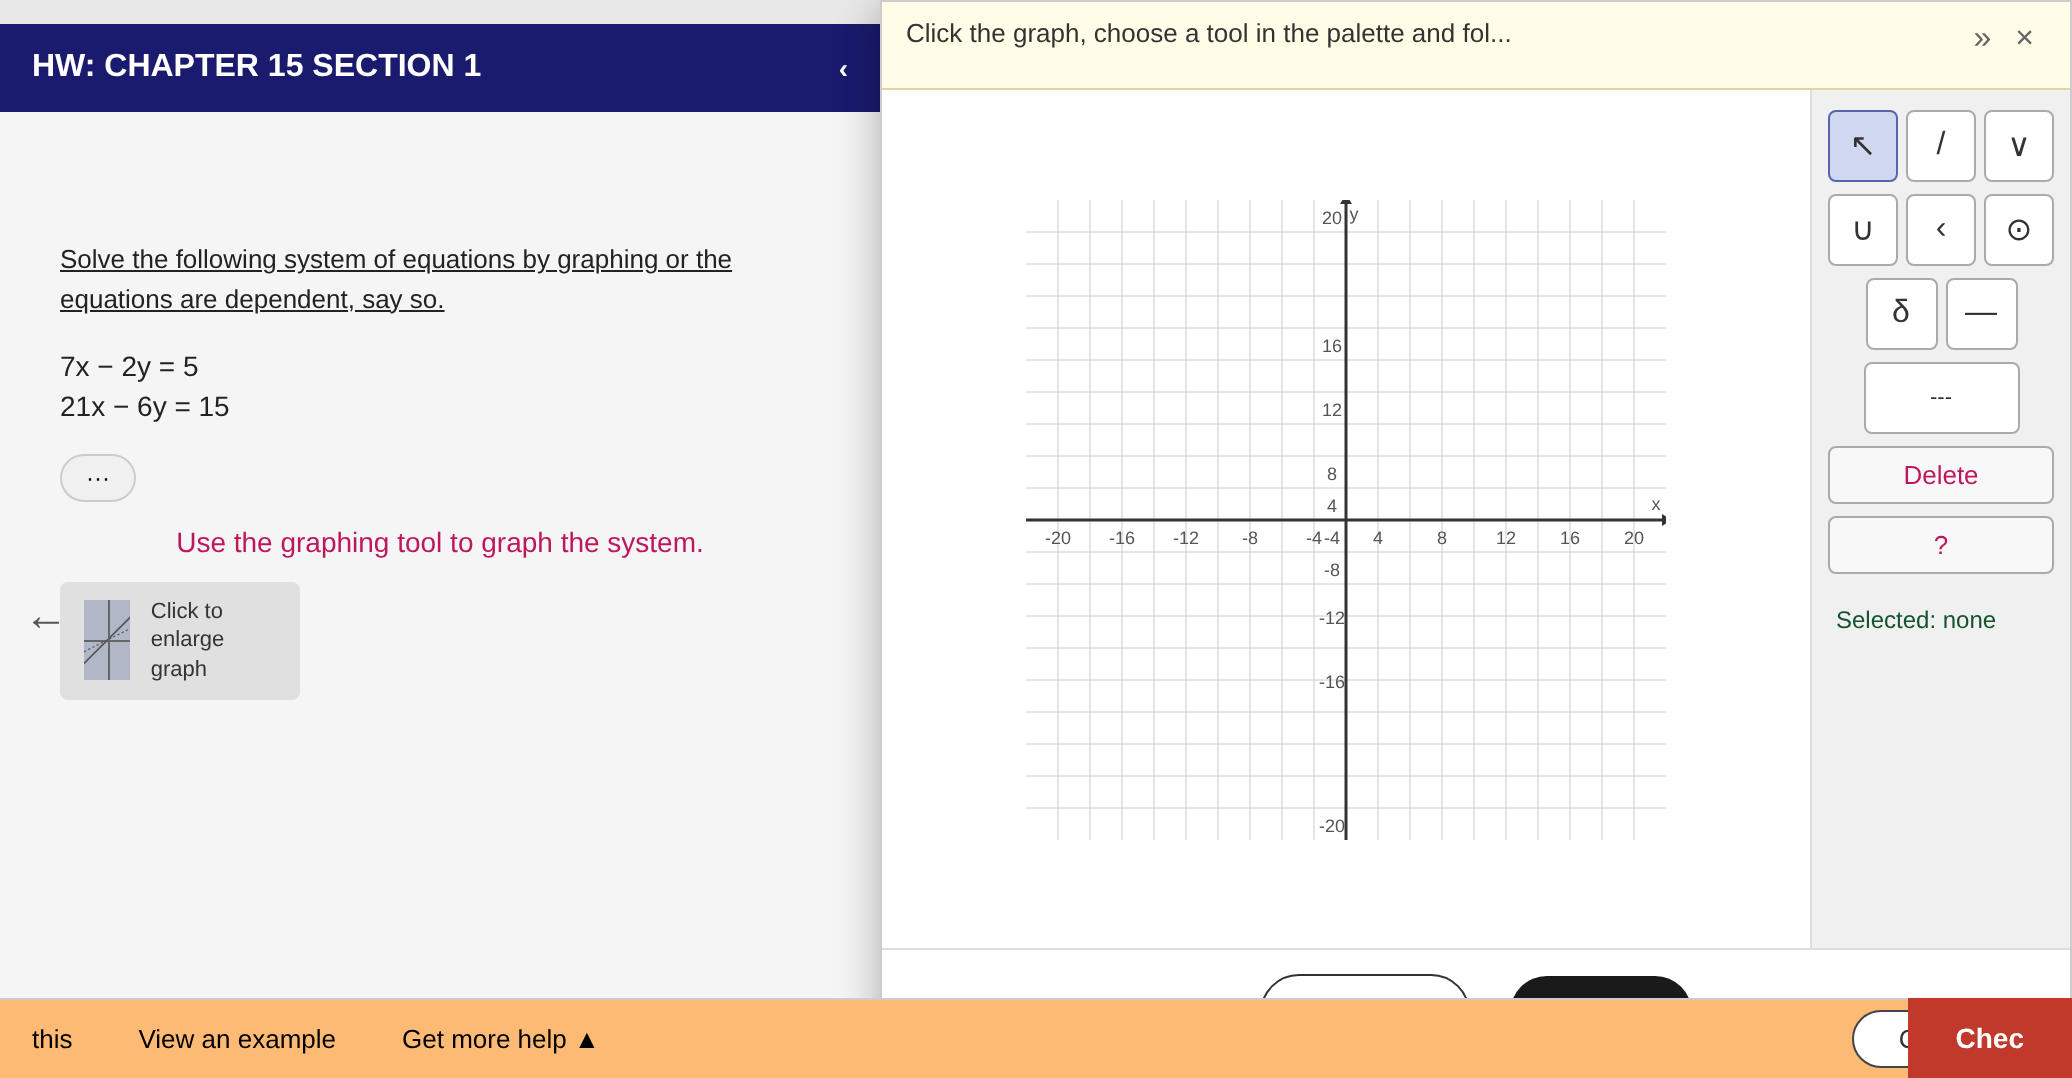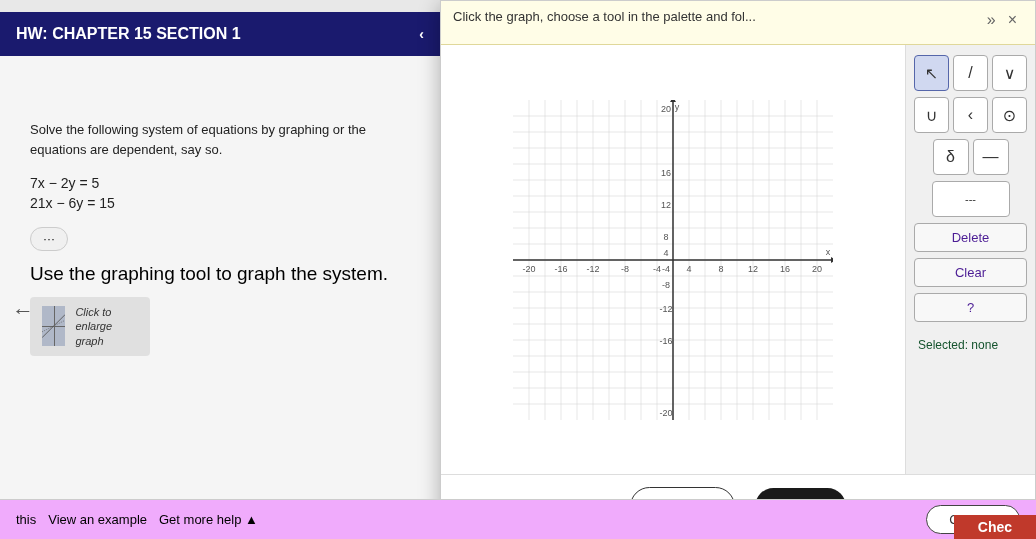--- a/index.html
+++ b/index.html
@@ -43,60 +43,61 @@
     .left-content {
       padding: 20px 30px;
       margin-top: 44px;
     }
 
     .problem-text {
       font-size: 13px;
       color: #222;
       margin-bottom: 16px;
       line-height: 1.5;
+      text-decoration: underline;
     }
 
     .equation {
       font-size: 14px;
       color: #222;
       margin-bottom: 4px;
     }
 
     .more-btn {
       background: #f0f0f0;
       border: 1px solid #ccc;
       border-radius: 12px;
       padding: 4px 12px;
       font-size: 12px;
       cursor: pointer;
       margin: 12px 0;
     }
 
     .use-tool-text {
-      font-size: 19px;
-      color: #000000;
+      font-size: 14px;
+      color: #be185d;
       margin-bottom: 12px;
+      text-align: center;
     }
 
     .click-to-enlarge {
       display: flex;
       align-items: center;
       gap: 10px;
       background: #e0e0e0;
       padding: 8px 12px;
       width: 120px;
       border-radius: 4px;
       cursor: pointer;
     }
 
     .click-to-enlarge-text {
       font-size: 11px;
       color: #333;
       line-height: 1.3;
-      font-style: italic;
     }
 
     
     .modal {
       position: absolute;
       top: 0; left: 440px;
       width: 596px;
       height: 539px;
       background: #fff;
       border: 1px solid #ccc;
@@ -196,21 +197,21 @@
     }
 
     .palette-action-btn {
       width: 100%;
       padding: 6px 0;
       background: #f8f8f8;
       border: 1px solid #aaa;
       border-radius: 4px;
       cursor: pointer;
       font-size: 13px;
-      color: #4c1d95;
+      color: #be185d;
       text-align: center;
     }
 
     .selected-info {
       font-size: 12px;
       color: #14532d;
       text-align: left;
       margin-top: 4px;
       background: #f0f0f0;
       padding: 6px 4px;
@@ -277,34 +278,34 @@
       cursor: pointer;
       background: none;
       border: none;
     }
 
     .bottom-full-bar {
       position: absolute;
       bottom: 0; left: 0;
       width: 1036px;
       height: 40px;
-      background: #f0abfc;
+      background: #fdba74;
       border-top: 1px solid #ccc;
       display: flex;
       align-items: center;
       padding: 0 16px;
-      gap: 12px;
+      gap: 33px;
       font-size: 13px;
     }
 
     .check-btn {
       position: absolute;
       right: 0;
       bottom: 0;
-      height: 24px;
+      height: 40px;
       padding: 0 24px;
       background: #c0392b;
       color: #fff;
       border: none;
       font-size: 14px;
       font-weight: bold;
       cursor: pointer;
     }
 
     .clear-all-round-btn {
@@ -487,21 +488,20 @@
       <div class="tool-row">
         <button class="tool-btn">δ</button>
         <button class="tool-btn">—</button>
       </div>
 
       <div class="tool-row">
         <button class="tool-btn" style="width:78px; font-size:11px;">---</button>
       </div>
 
       <button class="palette-action-btn">Delete</button>
-      <button class="palette-action-btn">Clear</button>
       <button class="palette-action-btn">?</button>
 
       <div class="selected-info">Selected: none</div>
     </div>
   </div>
 
   <div class="modal-footer">
     <button class="cancel-btn">Cancel</button>
     <button class="save-btn">Save</button>
   </div>

